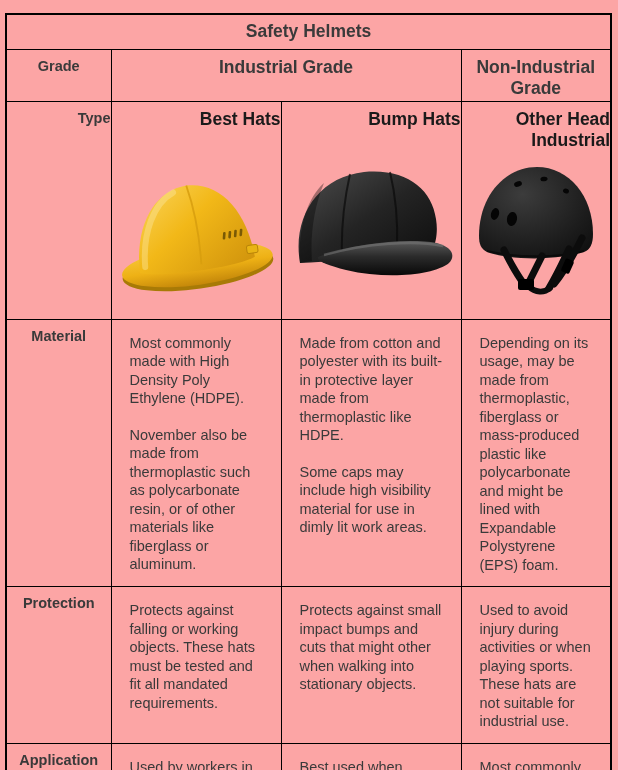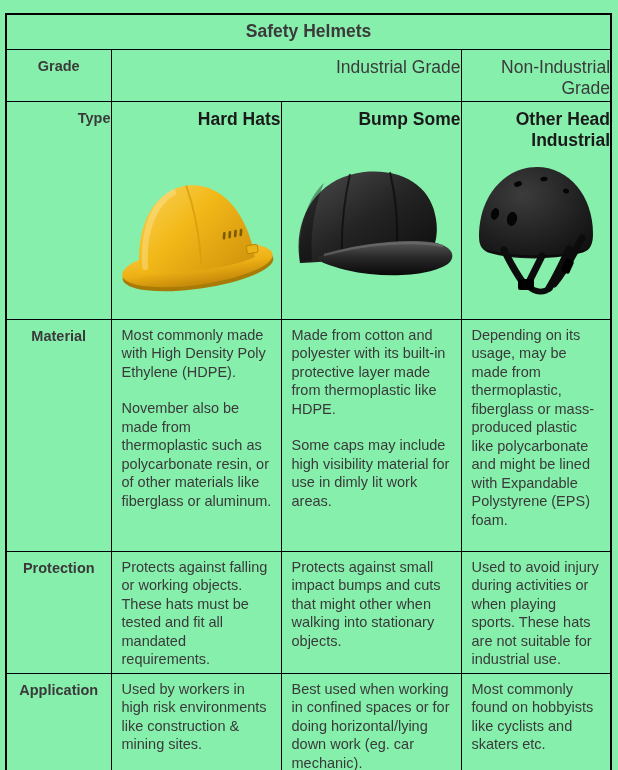--- a/index.html
+++ b/index.html
@@ -2,21 +2,21 @@
 <html><head>
 <meta charset="utf-8">
 <style>
   * { box-sizing: border-box; }
   html, body { margin: 0; padding: 0; }
   body {
     width: 618px; height: 770px;
     background: #ffffff;
     font-family: "Liberation Sans", "DejaVu Sans", sans-serif;
   }
-  .sheet { position: relative; width: 618px; height: 770px; overflow: hidden; background: #86efac; }
+  .sheet { position: relative; width: 618px; height: 770px; overflow: hidden; background: #fca5a5; }
 
   table.helmet-table {
     position: absolute; left: 5px; top: 13px;
     width: 605px;
     border-collapse: collapse;
     table-layout: fixed;
     border: 2px solid #000;
   }
   .helmet-table td {
     border: 1px solid #000;
@@ -35,32 +35,32 @@
 
   .title-cell {
     text-align: center; vertical-align: middle !important;
     font-weight: 700; font-size: 17.5px; color: #1a1a1a;
   }
   .rowlabel {
     font-weight: 700; font-size: 14.5px; color: #1a1a1a;
     text-align: center; padding-top: 8px !important;
   }
   .colhead {
-    font-weight: 400; font-size: 17.5px; color: #1a1a1a;
-    text-align: right; padding-top: 7px !important; line-height: 21px;
+    font-weight: 700; font-size: 17.5px; color: #1a1a1a;
+    text-align: center; padding-top: 7px !important; line-height: 21px;
   }
   .type-cell { text-align: center; padding-top: 7px !important; }
   .type-head { font-weight: 700; font-size: 17.5px; color: #1a1a1a; line-height: 21px; }
   .helm-img { display: block; margin: 0 auto; }
   .mt-hardhat { margin-top: 36px; }
   .mt-bumpcap { margin-top: 21px; }
   .mt-sport   { margin-top: 3px; }
 
   .body-cell { font-size: 14.5px; line-height: 18.5px; padding: 6px 8px 4px 10px !important; }
-  .body-cell p { margin: 0; }
+  .body-cell p { margin: 8px; }
   .body-cell p + p { margin-top: 18px; }
 </style>
 </head>
 <body>
 
 <div class="sheet">
   <table class="helmet-table">
     <colgroup>
       <col style="width:105px">
         <col style="width:170px">
@@ -76,21 +76,21 @@
       <tr class="r-grade">
         <td class="rowlabel">Grade</td>
         <td class="colhead" colspan="2">Industrial Grade</td>
         <td class="colhead">Non-Industrial Grade</td>
       </tr>
 
       <tr class="r-type">
         <td class="rowlabel">Type</td>
 
         <td class="type-cell">
-          <div class="type-head">Hard Hats</div>
+          <div class="type-head">Best Hats</div>
           <svg class="helm-img mt-hardhat" width="165" height="145" viewBox="0 0 165 145" aria-hidden="true">
             <defs>
               <linearGradient id="hhDome" x1="0" y1="0" x2="1" y2="1">
                 <stop offset="0" stop-color="#fad55e"></stop>
                 <stop offset="0.45" stop-color="#f2b818"></stop>
                 <stop offset="1" stop-color="#d0930c"></stop>
               </linearGradient>
               <linearGradient id="hhBrim" x1="0" y1="0" x2="0" y2="1">
                 <stop offset="0" stop-color="#f8c93c"></stop>
                 <stop offset="0.55" stop-color="#eeb115"></stop>
@@ -108,21 +108,21 @@
                 <rect x="117.5" y="70.5" width="2.6" height="7.5" rx="1.2"></rect>
                 <rect x="123" y="69" width="2.6" height="7.5" rx="1.2"></rect>
                 <rect x="128.5" y="67.5" width="2.6" height="7.5" rx="1.2"></rect>
               </g>
               <rect x="134" y="87" width="11" height="8" rx="2" fill="#e9b414" stroke="#b98409" stroke-width="1"></rect>
             </g>
           </svg>
         </td>
 
         <td class="type-cell">
-          <div class="type-head">Bump Some</div>
+          <div class="type-head">Bump Hats</div>
           <svg class="helm-img mt-bumpcap" width="175" height="160" viewBox="0 0 175 160" aria-hidden="true">
             <defs>
               <linearGradient id="bcCrown" x1="0" y1="0" x2="1" y2="1">
                 <stop offset="0" stop-color="#4d4d4d"></stop>
                 <stop offset="0.5" stop-color="#242424"></stop>
                 <stop offset="1" stop-color="#0d0d0d"></stop>
               </linearGradient>
               <linearGradient id="bcVisor" x1="0" y1="0" x2="0" y2="1">
                 <stop offset="0" stop-color="#5a5a5a"></stop>
                 <stop offset="0.45" stop-color="#2b2b2b"></stop>

